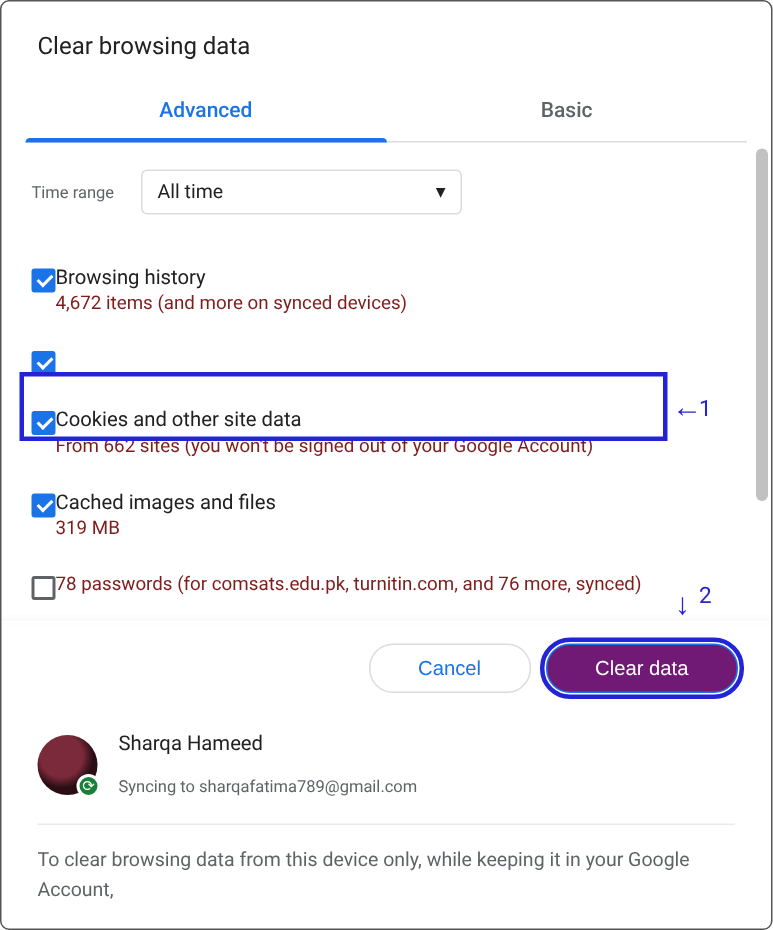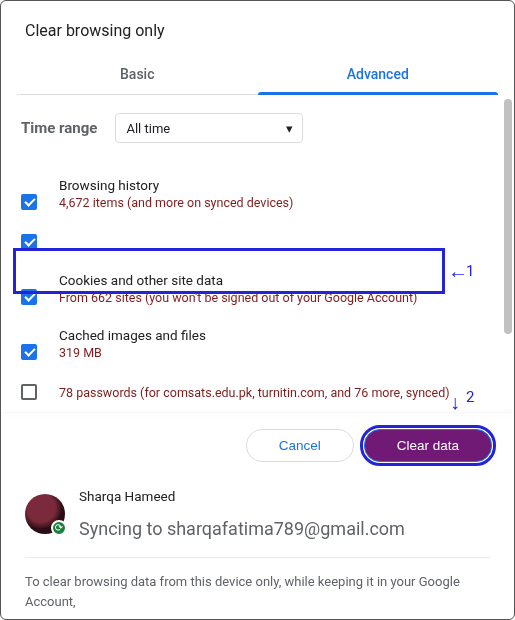--- a/index.html
+++ b/index.html
@@ -59,39 +59,38 @@
     height: 235px;
     background: #c1c1c1;
     border-radius: 4px;
   }
   .timerange-row {
     display: flex;
     align-items: center;
     padding: 18px 0 26px;
     gap: 18px;
   }
-  .timerange-label { font-size: 15px; color: #5f6368; font-weight: bold; }
+  .timerange-label { font-size: 11px; color: #5f6368; }
   .select {
     height: 30px;
-    width: 188px;
+    width: 214px;
     border: 1px solid #dadce0;
     border-radius: 4px;
     display: flex;
     align-items: center;
     padding: 0 10px;
     font-size: 13px;
     color: #202124;
     justify-content: space-between;
     cursor: pointer;
   }
   .items { }
   .item {
     display: flex;
-    align-items: flex-end;
-    gap: 22px;
+    align-items: flex-start;
     padding: 8px 0 14px;
   }
   .cbx {
     width: 16px;
     height: 16px;
     border: 2px solid #5f6368;
     border-radius: 2px;
     margin-top: 2px;
     flex: none;
     position: relative;
@@ -199,38 +198,38 @@
     border: 2px solid #fff;
     border-radius: 50%;
     display: flex;
     align-items: center;
     justify-content: center;
     color: #fff;
     font-size: 10px;
   }
   .acc-texts { display: flex; flex-direction: column; gap: 14px; }
   .acc-name { font-size: 13.5px; color: #202124; }
-  .acc-sub { font-size: 18px; color: #5f6368; }
+  .acc-sub { font-size: 11px; color: #5f6368; }
   .divider { height: 1px; background: #e8eaed; margin: 0 24px; }
   .note {
     padding: 14px 24px 20px;
     font-size: 13px;
     color: #5f6368;
     line-height: 1.5;
   }
 </style>
 </head>
 <body>
 
 <div class="dialog">
-  <div class="title">Clear browsing only</div>
+  <div class="title">Clear browsing data</div>
 
   <div class="tabs">
+    <div class="tab active">Advanced</div>
     <div class="tab">Basic</div>
-    <div class="tab active">Advanced</div>
   </div>
 
   <div class="scroll-area">
     <div class="scrollbar"></div>
 
     <div class="timerange-row">
       <span class="timerange-label">Time range</span>
       <div class="select">
         <span>All time</span>
         <span>▾</span>

